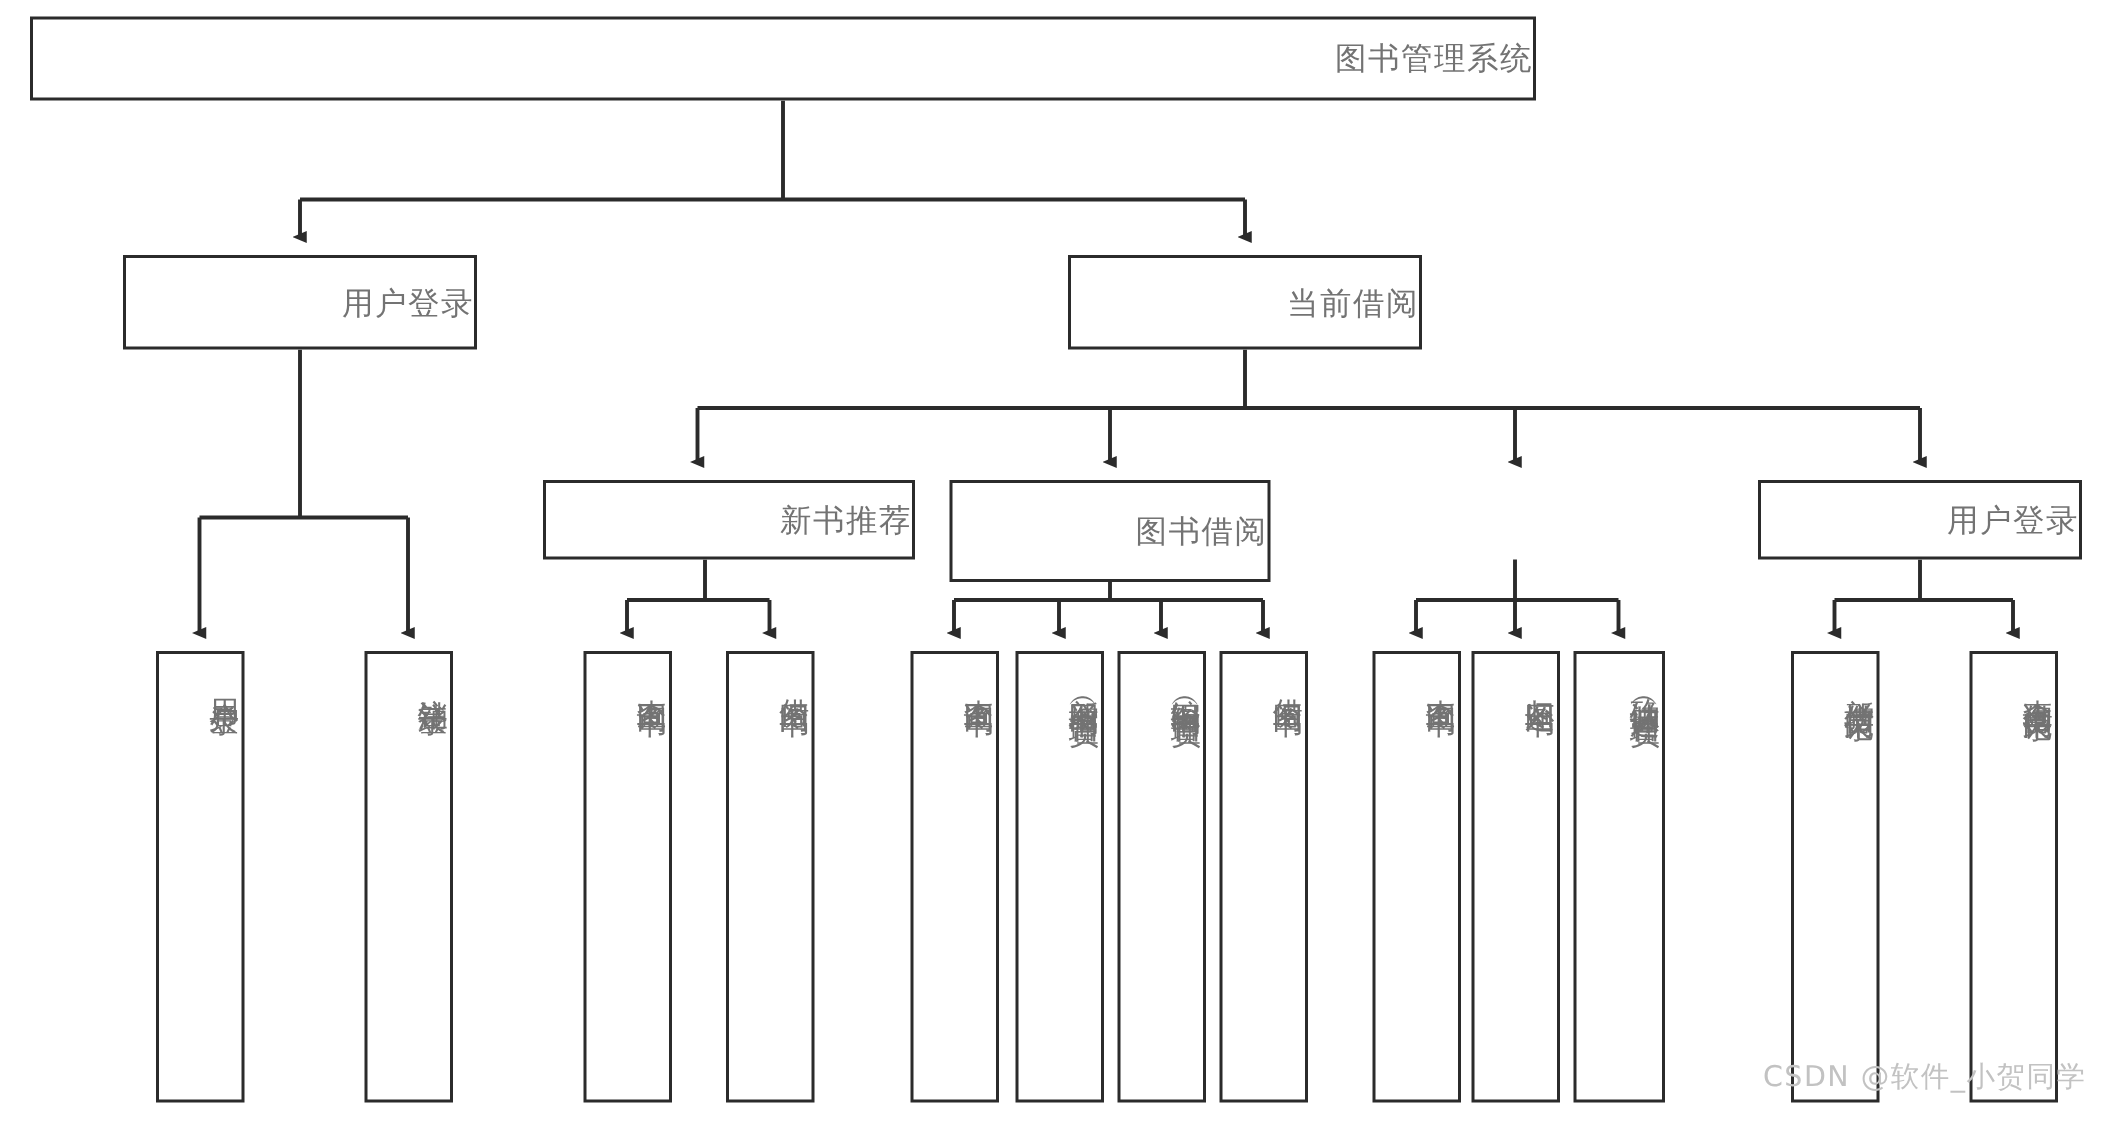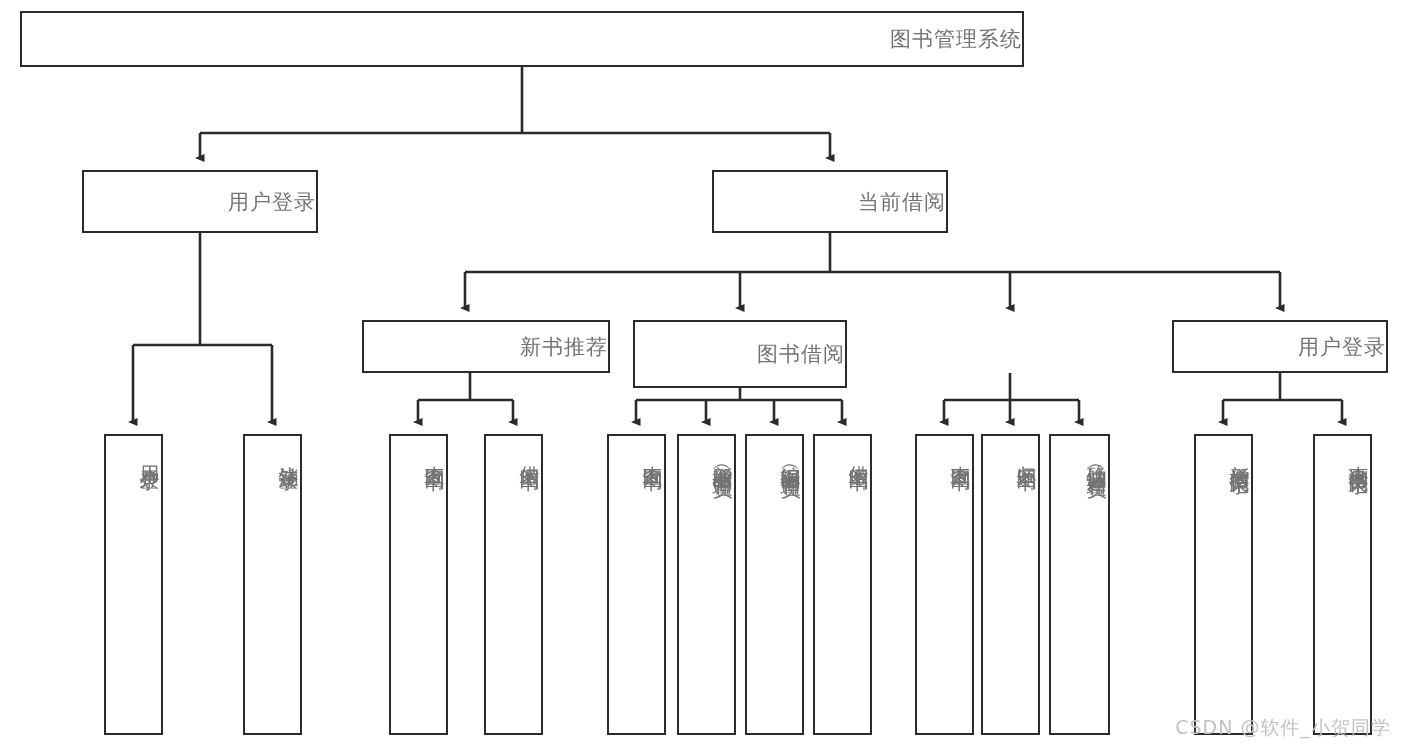--- a/index.html
+++ b/index.html
@@ -48,21 +48,21 @@
     writing-mode: vertical-rl;
     text-orientation: upright;
     line-height: 1.16;
     letter-spacing: 2px;
     white-space: nowrap;
     text-align: center;
   }
   .watermark {
     position: absolute;
     right: 14px;
-    bottom: 6px;
+    bottom: 16px;
     font-size: 19px;
     color: #c2c2c2;
     letter-spacing: 1px;
     white-space: nowrap;
   }
 </style>
 </head>
 <body>
 
 <div id="canvas">

